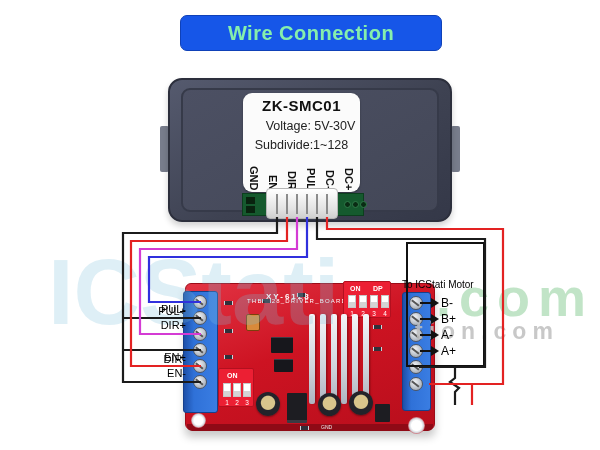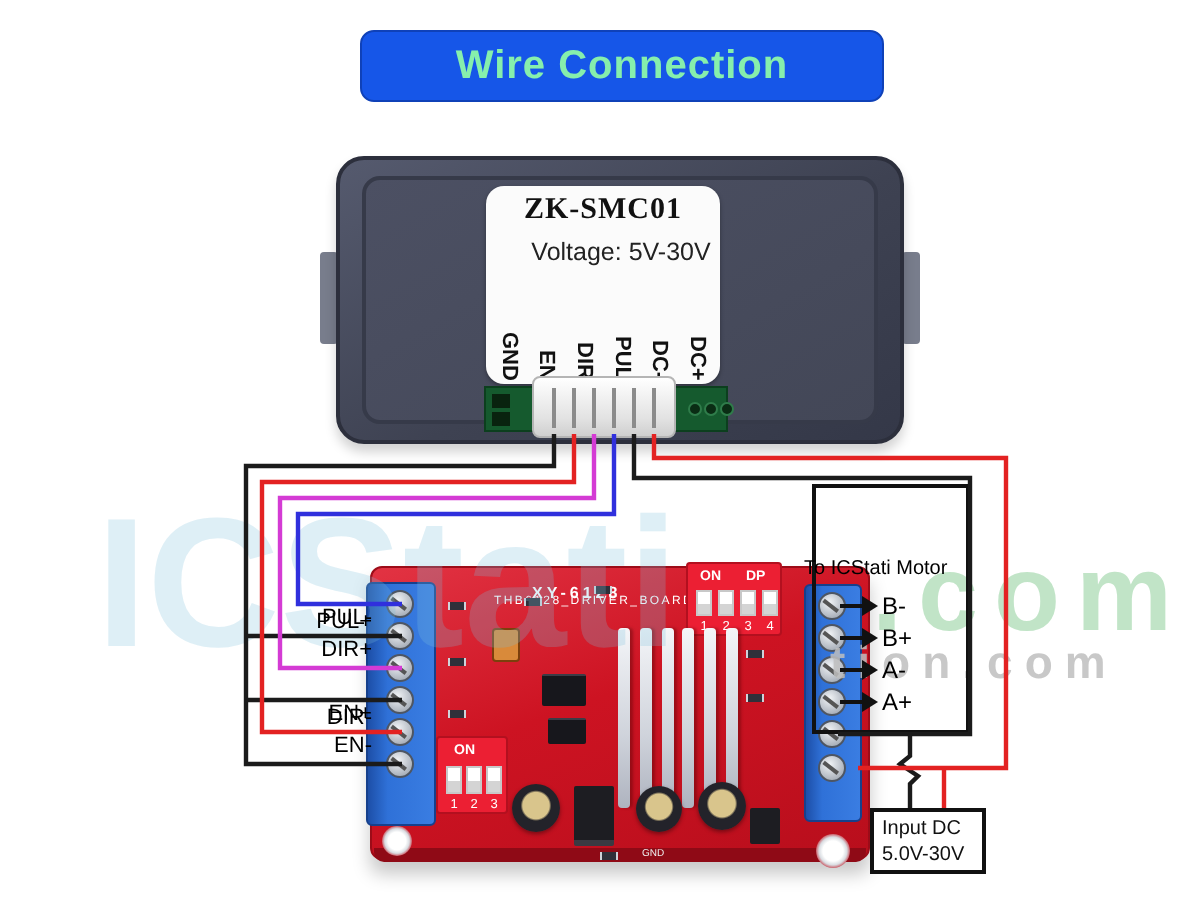--- a/index.html
+++ b/index.html
@@ -13,21 +13,21 @@
   .banner span{color:#86efac;font-weight:bold;font-size:20px;letter-spacing:.5px;}
   
   .ctl-body{left:168px;top:78px;width:284px;height:144px;border-radius:14px;
             background:linear-gradient(150deg,#555a6e,#3e4252 55%,#343848);
             border:2px solid #2c2f3c;box-shadow:0 4px 6px rgba(0,0,0,.18);box-sizing:border-box;}
   .ctl-tab{width:9px;height:46px;background:#787d8c;border-radius:2px;top:126px;}
   .ctl-face{left:181px;top:88px;width:258px;height:124px;border-radius:9px;
             background:linear-gradient(150deg,#4c5063,#434757);border:2px solid #363a49;box-sizing:border-box;}
   .card{left:243px;top:93px;width:117px;height:99px;border-radius:9px;background:#fbfbfb;
         box-shadow:0 1px 2px rgba(0,0,0,.35);}
-  .model{left:243px;top:97px;width:117px;text-align:center;font-size:15px;font-weight:bold;letter-spacing:.5px;font-family:Liberation Serif, serif;}
+  .model{left:243px;top:97px;width:117px;text-align:center;font-size:15px;font-weight:bold;letter-spacing:.5px;}
   .vline{left:243px;top:119px;width:135px;text-align:center;font-size:12.5px;color:#222;}
   .sline{left:243px;top:138px;width:117px;text-align:center;font-size:12.5px;color:#222;}
   .pins{left:245px;top:150px;width:113px;height:40px;display:flex;}
   .pins > div{flex:1;display:flex;align-items:flex-end;justify-content:center;}
   .pins span{writing-mode:vertical-rl;font-size:11px;font-weight:bold;color:#111;}
   .strip{left:242px;top:193px;width:122px;height:23px;background:#155a2e;border:1px solid #0c3f1e;box-sizing:border-box;}
   .pad{width:9px;height:7px;background:#09230f;}
   .gdot{width:7px;height:7px;border-radius:50%;background:#0a2c14;border:1px solid #2f7c4a;box-sizing:border-box;}
   .conn{left:266px;top:188px;width:72px;height:31px;border-radius:4px;border:1px solid #b5b5b5;
         background:linear-gradient(180deg,#ffffff,#e2e2e2 70%,#cfcfcf);box-sizing:border-box;}
@@ -82,20 +82,21 @@
     <span>Wire Connection</span>
   </div>
 
   <div class="abs ctl-tab" style="left:160px;"></div>
   <div class="abs ctl-tab" style="left:451px;"></div>
   <div class="abs ctl-body"></div>
   <div class="abs ctl-face"></div>
   <div class="abs card"></div>
   <div class="abs model">ZK-SMC01</div>
   <div class="abs vline">Voltage: 5V-30V</div>
+  <div class="abs sline">Subdivide:1~128</div>
   <div class="abs pins">
     <div>
         <span>GND</span>
       </div>
     <div>
         <span>EN</span>
       </div>
     <div>
         <span>DIR</span>
       </div>
@@ -230,18 +231,14 @@
   <div class="abs llab" style="top:353px;">DIR-</div>
   <div class="abs llab" style="top:351px;">EN+</div>
   <div class="abs llab" style="top:367px;">EN-</div>
 
   <div class="abs sm-head">To ICStati Motor</div>
   <div class="abs rlab" style="top:296px;">B-</div>
   <div class="abs rlab" style="top:312px;">B+</div>
   <div class="abs rlab" style="top:328px;">A-</div>
   <div class="abs rlab" style="top:344px;">A+</div>
 
-  <div class="abs inbox">
-    <div>Input DC</div>
-    <div>5.0V-30V</div>
-  </div>
 
 </div>
 
 </body></html>

